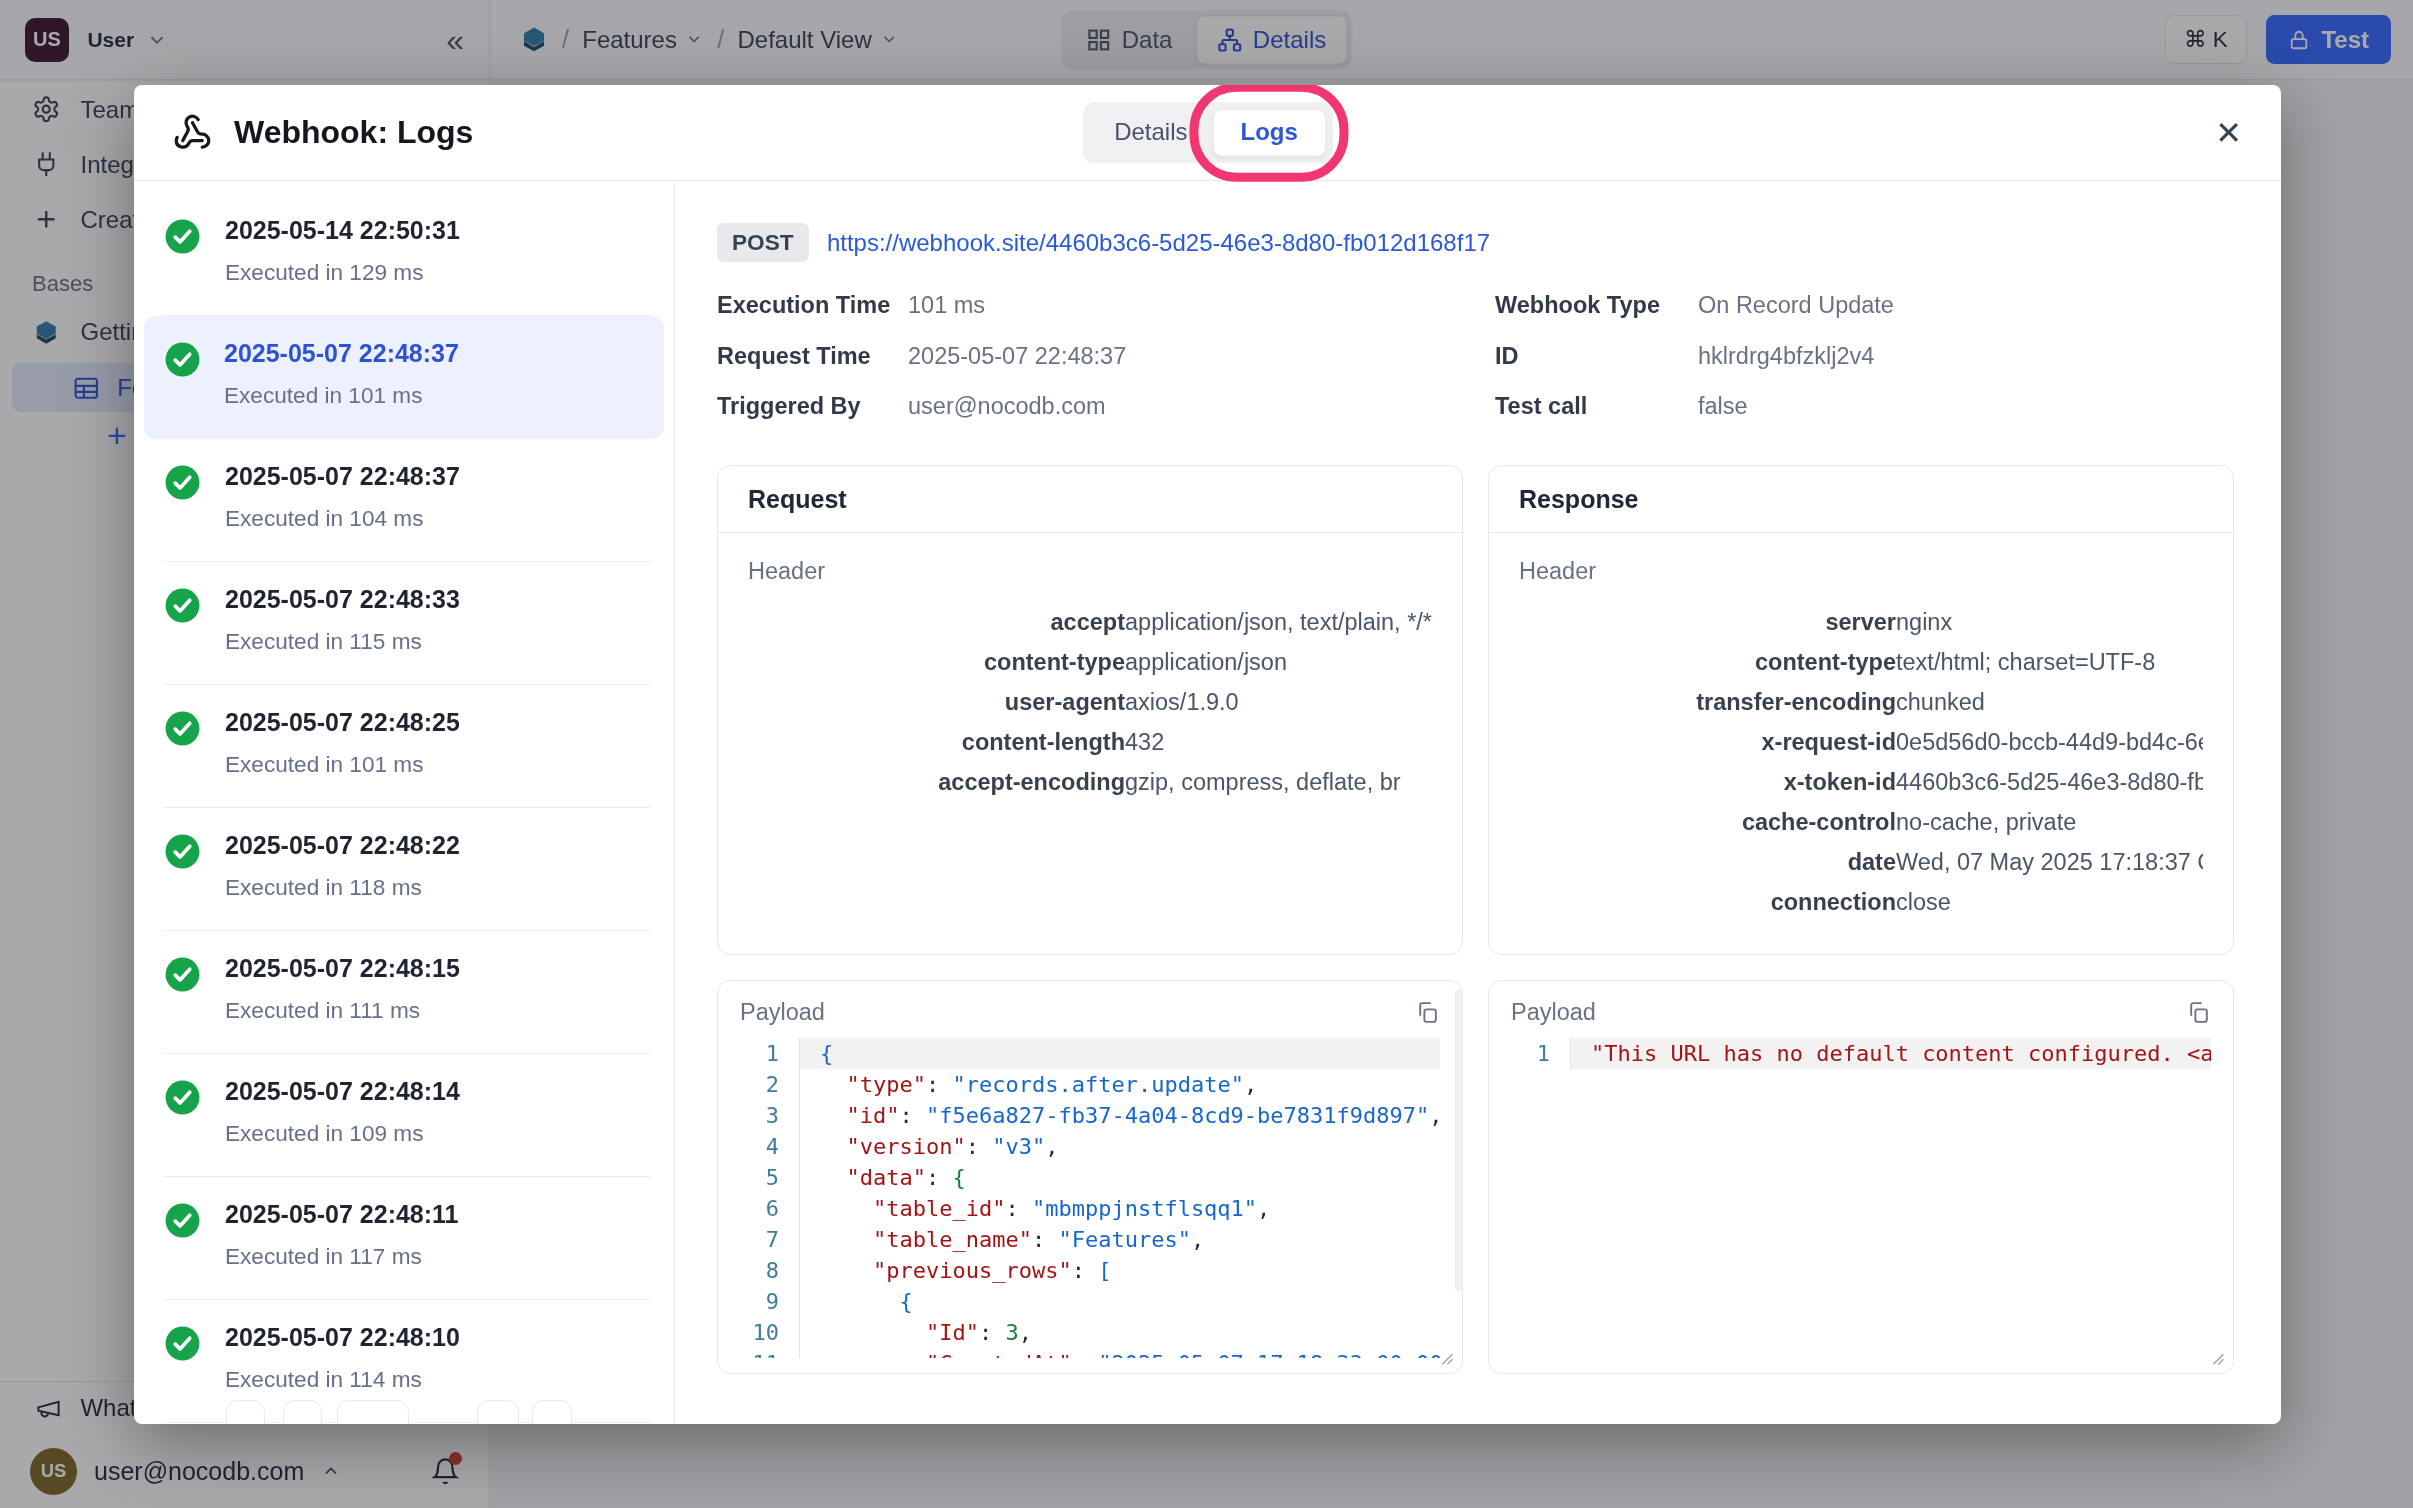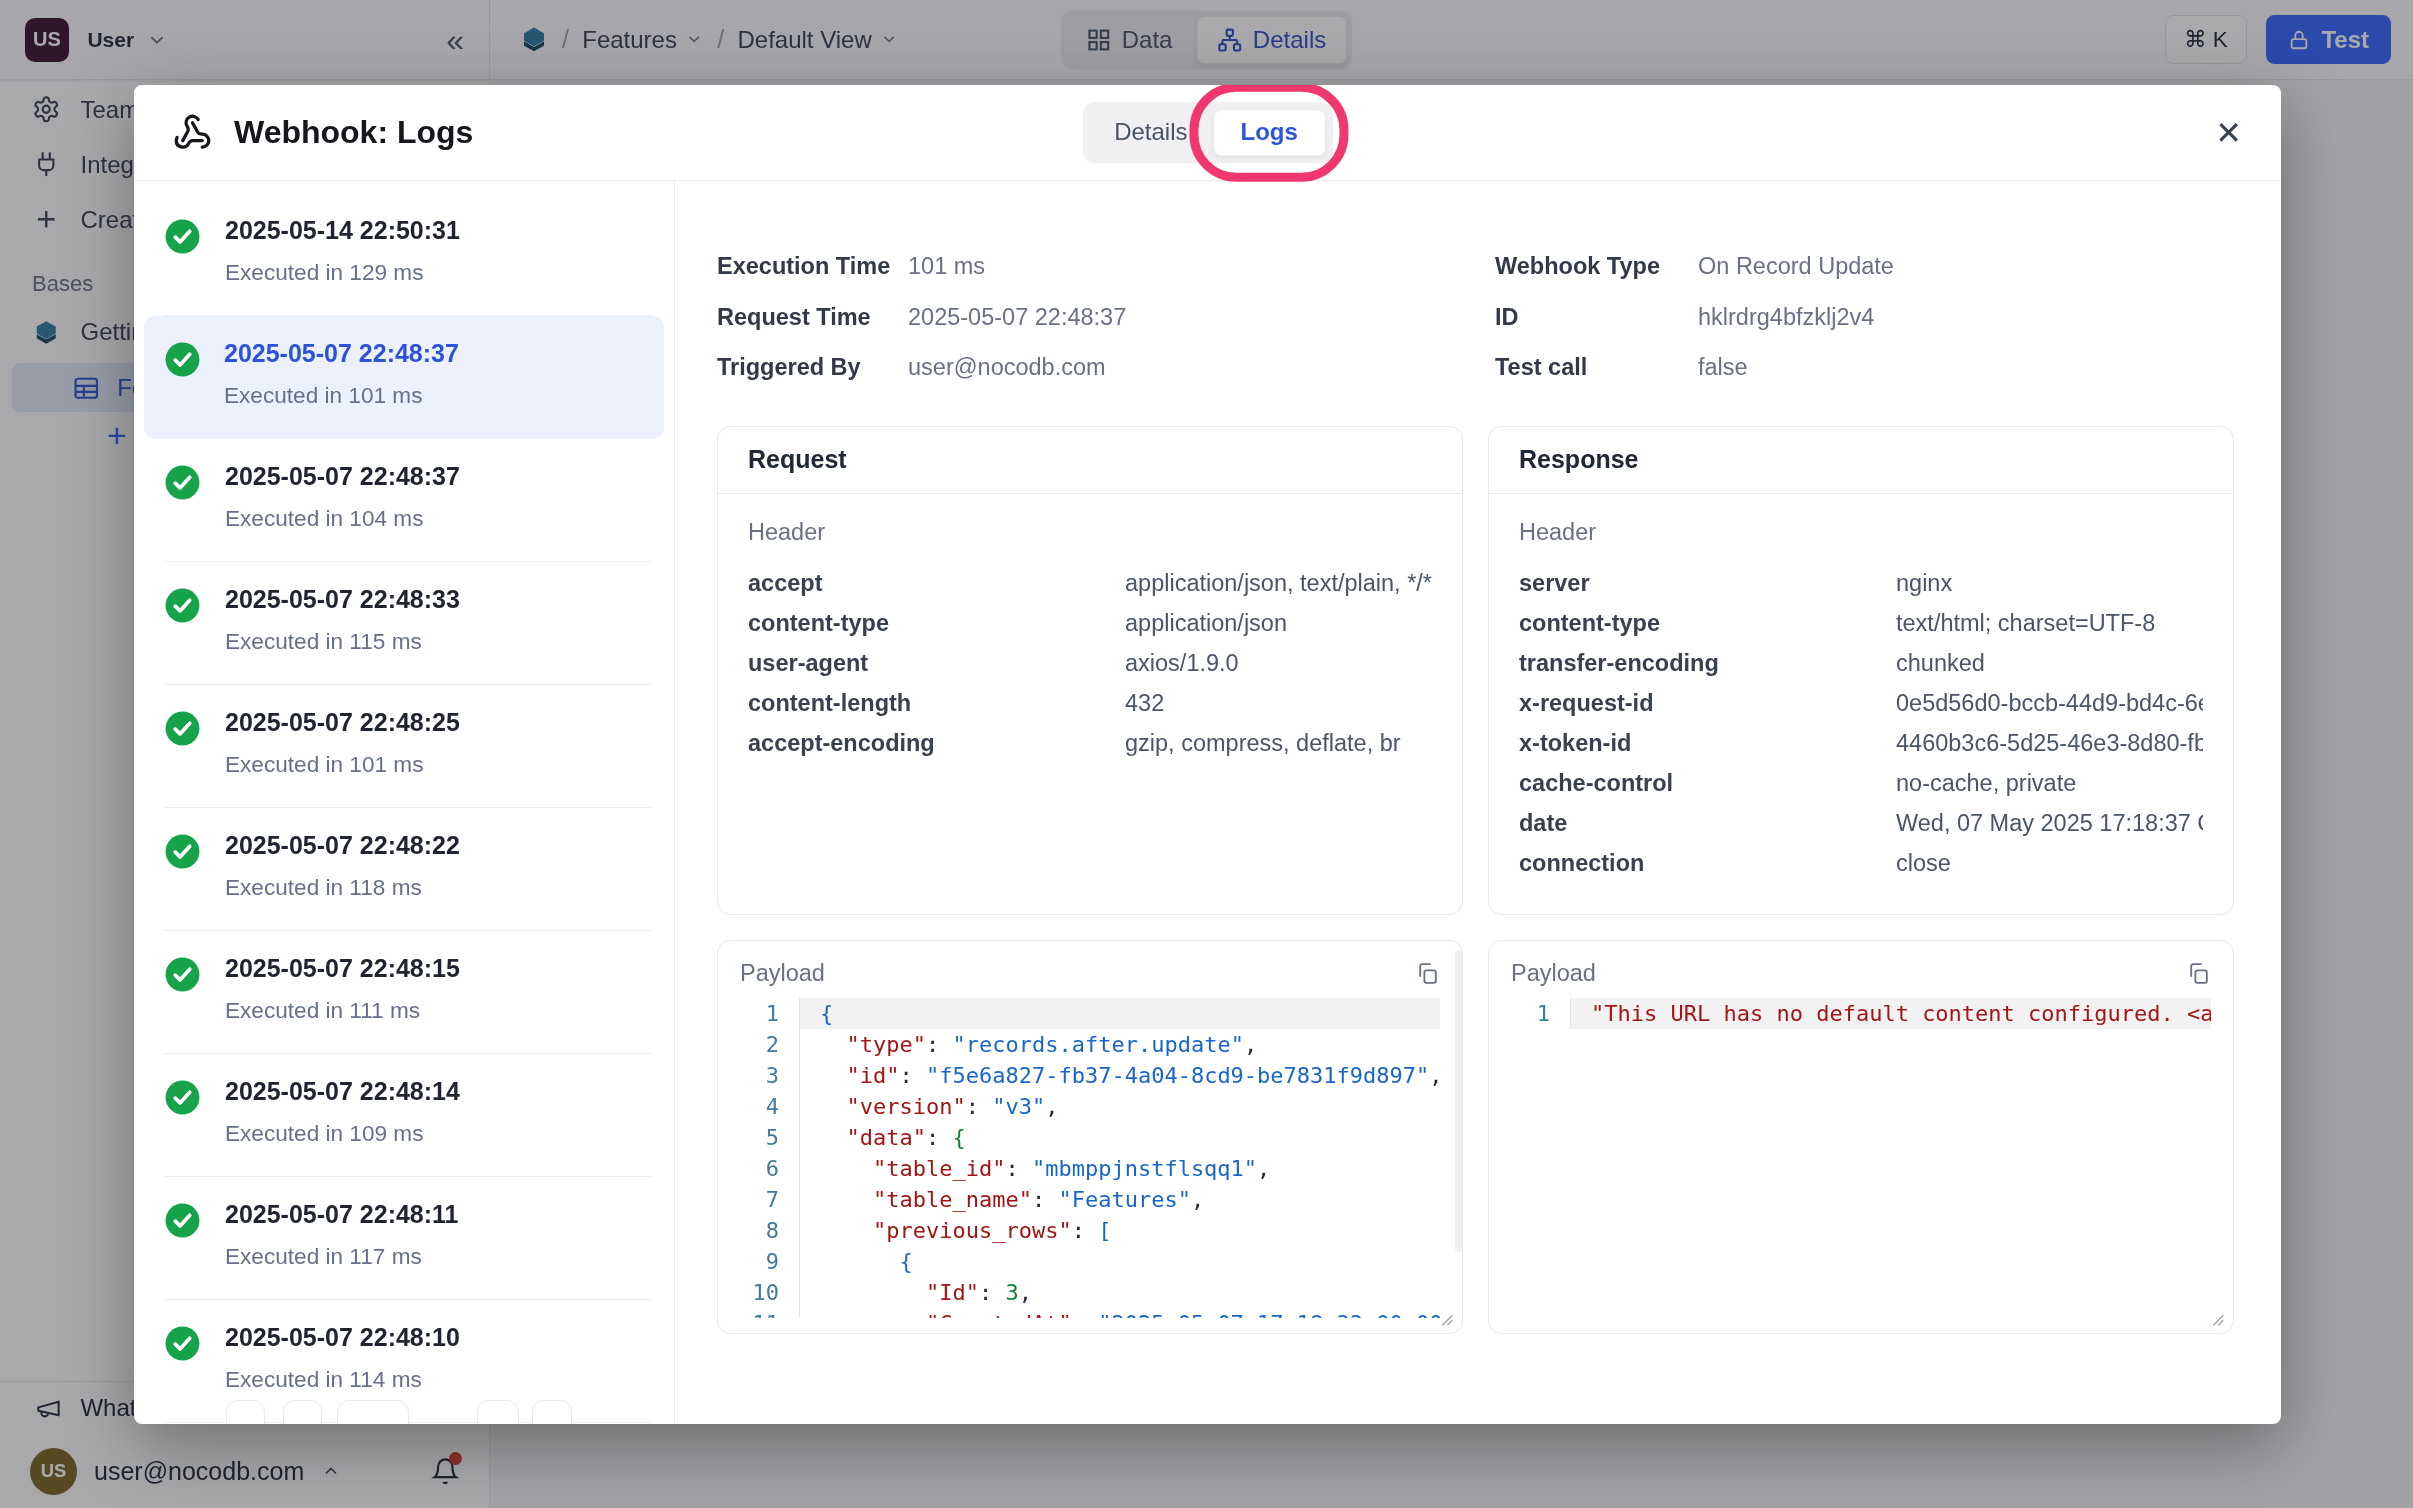--- a/index.html
+++ b/index.html
@@ -73,21 +73,21 @@
   .dg-label{font-weight:600;color:#323949;}
   .dg-value{color:#6A7184;}
   .panels,.payloads{display:flex;gap:25px;}
   .panels{margin-top:45px;}
   .payloads{margin-top:25px;}
   .panel{flex:1 1 0;border:1.7px solid #E7E7EA;border-radius:13.4px;background:#fff;min-width:0;}
   .panel-title{padding:18.4px 30px;border-bottom:1.7px solid #E7E7EA;font-size:25px;font-weight:600;color:#202837;}
   .panel-body{padding:25px 30px 23.5px;}
   .hdr-label{font-size:23.5px;color:#6A7184;margin-bottom:25px;}
   .kv{display:flex;font-size:23.5px;line-height:25px;margin-bottom:15px;}
-  .kv .k{width:377px;flex:0 0 auto;font-weight:600;color:#39414F;}
+  .kv .k{width:377px;flex:0 0 auto;font-weight:600;color:#39414F;text-align:right;}
   .kv .v{color:#4A5568;white-space:nowrap;overflow:hidden;}
   .payload-box{flex:1 1 0;border:1.7px solid #E7E7EA;border-radius:13.4px;background:#fff;height:394px;position:relative;padding:18.4px 22px 15px;min-width:0;overflow:hidden;}
   .payload-head{display:flex;align-items:center;justify-content:space-between;}
   .payload-label{font-size:23.5px;color:#6A7184;}
   .copy-btn{color:#6A7184;display:flex;}
   .code{margin-top:11.7px;font-family:"DejaVu Sans Mono","Liberation Mono",monospace;font-size:22px;line-height:31px;position:relative;height:320px;overflow:hidden;}
   .cline{display:flex;white-space:pre;}
   .ln{width:59px;flex:0 0 auto;text-align:right;padding-right:20px;color:#417B9D;}
   .lc{flex:1;border-left:1.7px solid #E4E4E7;padding-left:20px;overflow:hidden;}
   .cline.active .lc{background:#F2F2F3;}
@@ -355,20 +355,24 @@
             <div class="log-dur">Executed in 114 ms</div>
             <div class="sep"></div>
           </div>
           <div class="pagi" style="left:92px;width:39px"></div>
           <div class="pagi" style="left:149px;width:39px"></div>
           <div class="pagi" style="left:203px;width:72px"></div>
           <div class="pagi" style="left:343px;width:42px"></div>
           <div class="pagi" style="left:398px;width:40px"></div>
         </div>
       <div class="m-content">
+        <div class="url-row">
+          <span class="method-badge">POST</span>
+          <a class="url-link">https://webhook.site/4460b3c6-5d25-46e3-8d80-fb012d168f17</a>
+        </div>
         <div class="details-grid" id="detailsGrid">
             <div class="dg-label">Execution Time</div>
             <div class="dg-value">101 ms</div>
             <div class="dg-label">Webhook Type</div>
             <div class="dg-value">On Record Update</div>
             <div class="dg-label">Request Time</div>
             <div class="dg-value">2025-05-07 22:48:37</div>
             <div class="dg-label">ID</div>
             <div class="dg-value">hklrdrg4bfzklj2v4</div>
             <div class="dg-label">Triggered By</div>

